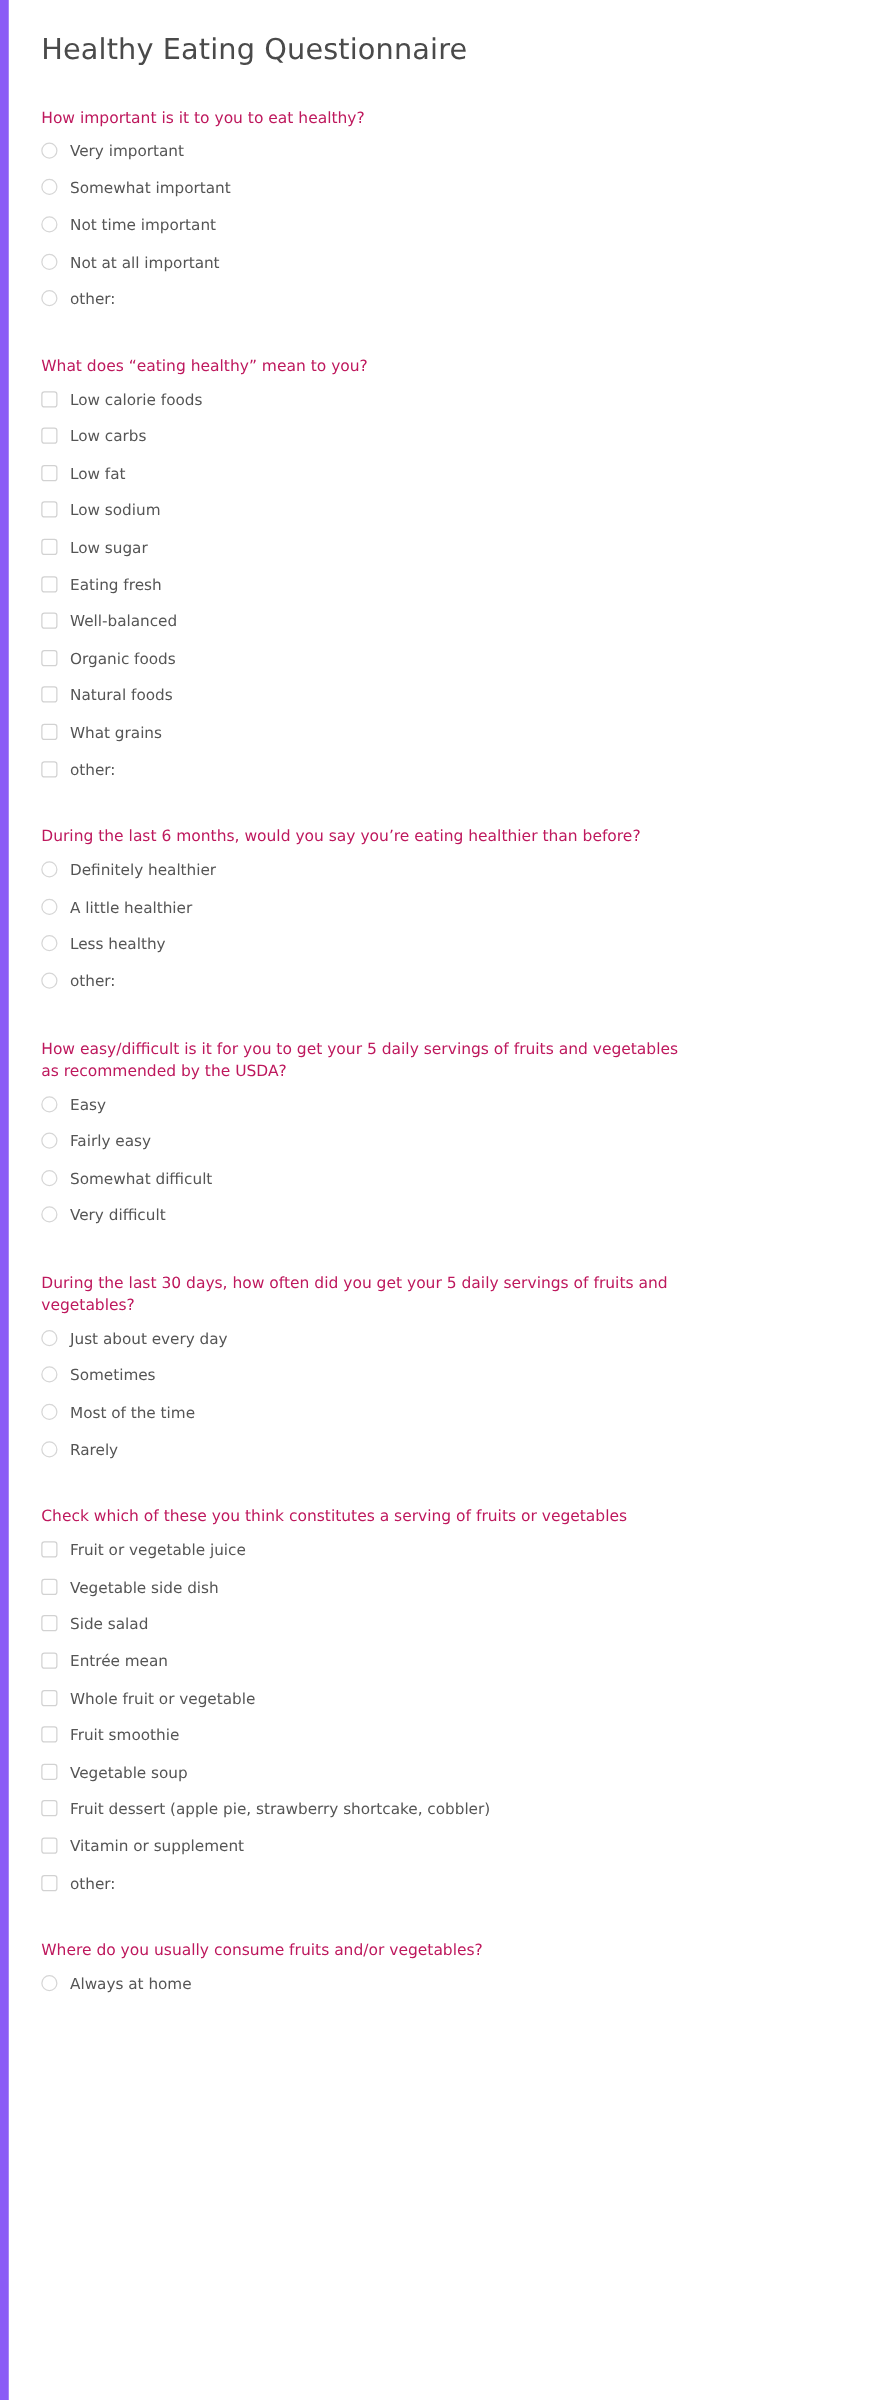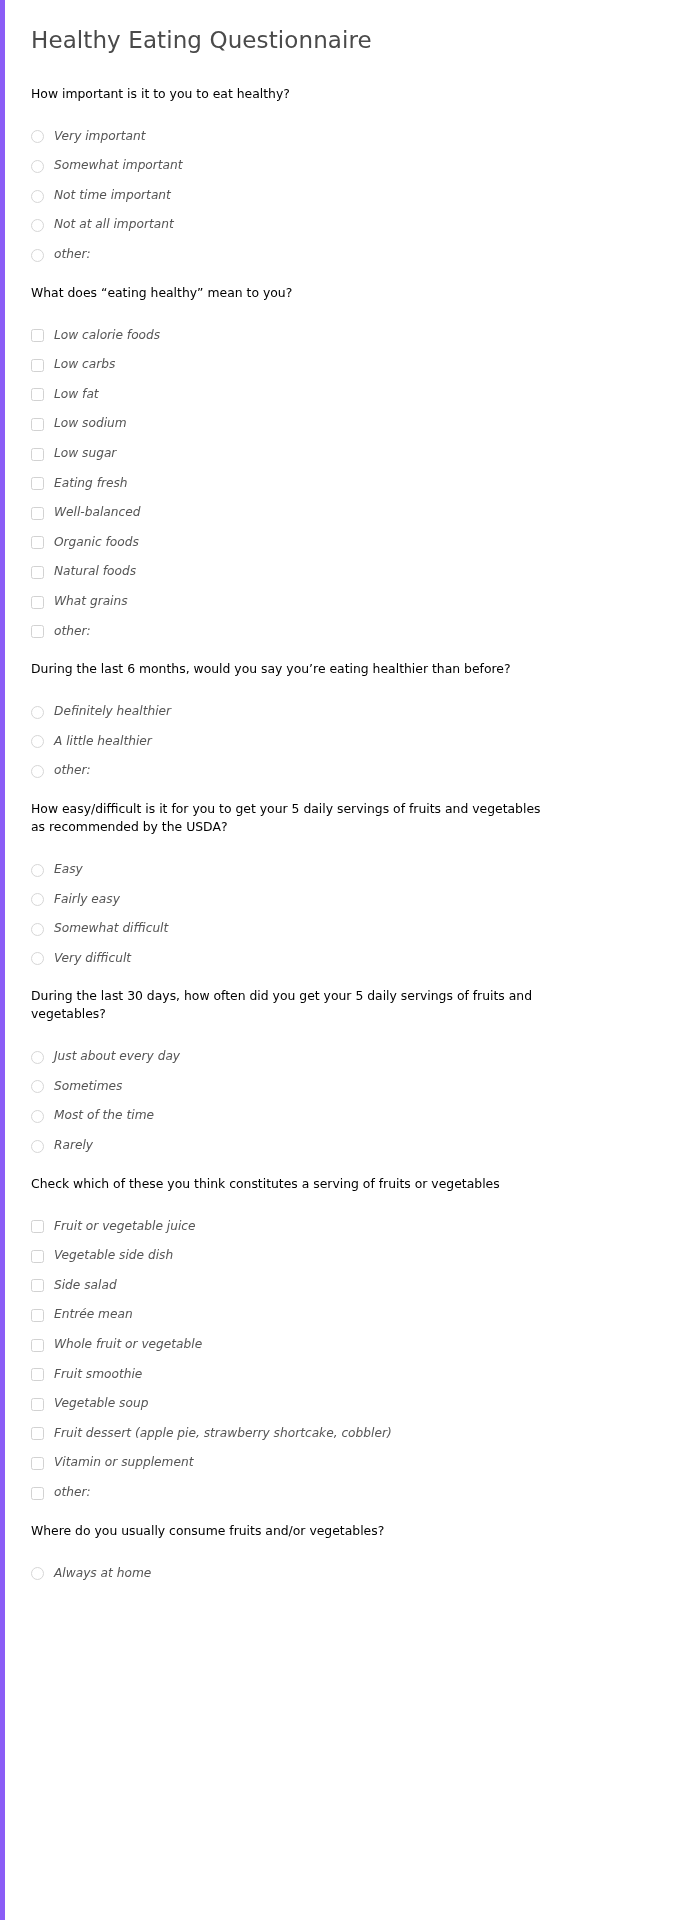--- a/index.html
+++ b/index.html
@@ -11,52 +11,51 @@
   }
   body {
     font-family: "DejaVu Sans", sans-serif;
     -webkit-font-smoothing: antialiased;
   }
   .page {
     position: relative;
     width: 700px;
     min-height: 1920px;
     background: #ffffff;
-    border-left: 5px solid #8b5cf6;
+    border-left: 7px solid #8b5cf6;
     padding: 0;
     overflow: hidden;
   }
   .form-card {
     padding: 26px 24px 0 26px;
   }
   .form-title {
     font-size: 23px;
     font-weight: 400;
     color: #4a4a4a;
     letter-spacing: 0.1px;
     margin: 0 0 30px 0;
     line-height: 1.25;
   }
   .question-block {
     margin-bottom: 22px;
   }
   .question-text {
     font-size: 12.4px;
-    color: #000000;
+    color: #be185d;
     line-height: 1.45;
     margin: 0 0 11px 0;
     max-width: 520px;
     font-weight: 400;
   }
   .option-row {
     display: flex;
-    align-items: flex-end;
+    align-items: flex-start;
     height: 29.6px;
     gap: 10px;
-    font-style: italic;
   }
   .radio-mark {
     flex: 0 0 auto;
     width: 13px;
     height: 13px;
     border: 1px solid #d6d6d6;
     border-radius: 50%;
     background: #fff;
     display: block;
   }
@@ -158,20 +157,24 @@
           <div class="option-row">
             <span class="radio-mark"></span>
             <span class="option-label">Definitely healthier</span>
           </div>
           <div class="option-row">
             <span class="radio-mark"></span>
             <span class="option-label">A little healthier</span>
           </div>
           <div class="option-row">
             <span class="radio-mark"></span>
+            <span class="option-label">Less healthy</span>
+          </div>
+          <div class="option-row">
+            <span class="radio-mark"></span>
             <span class="option-label">other:</span>
           </div>
         </div>
         <div class="question-block">
           <p class="question-text">How easy/difficult is it for you to get your 5 daily servings of fruits and vegetables as recommended by the USDA?</p>
           <div class="option-row">
             <span class="radio-mark"></span>
             <span class="option-label">Easy</span>
           </div>
           <div class="option-row">

